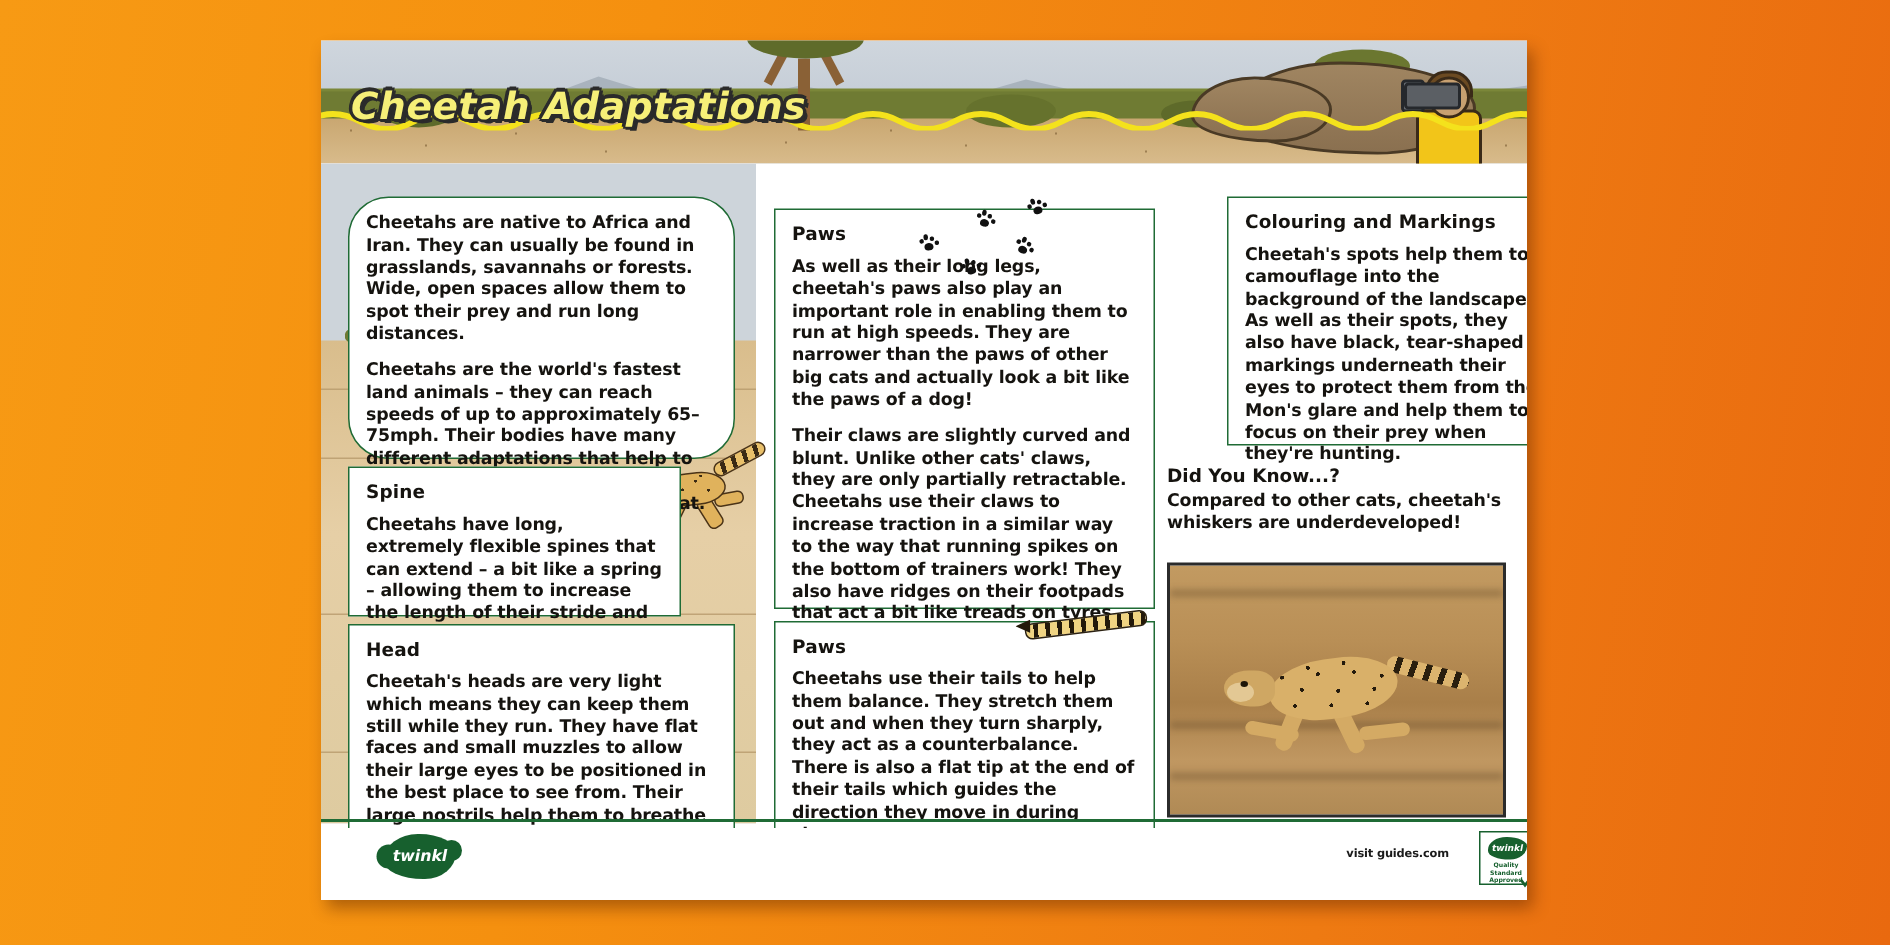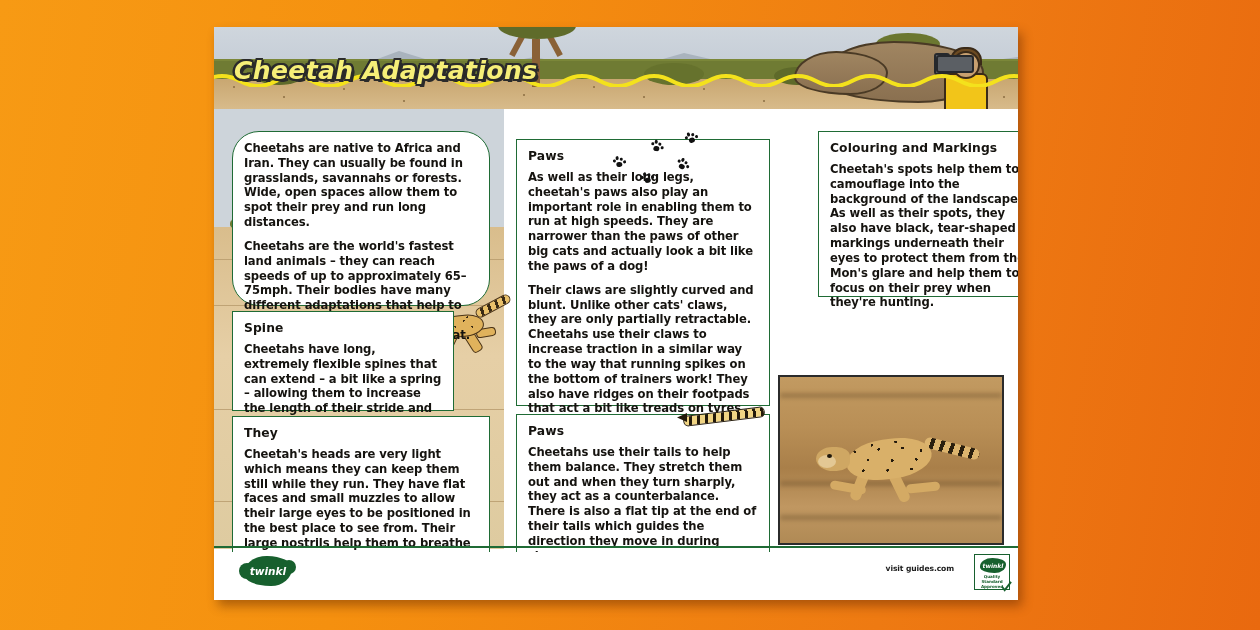--- a/index.html
+++ b/index.html
@@ -155,21 +155,21 @@
 
   
   .tail-graphic{position:absolute;right:6px;top:-8px;width:86px;height:18px;z-index:7;}
   .tail-graphic .seg{position:absolute;left:6px;top:4px;width:80px;height:9px;border-radius:5px;
     background:repeating-linear-gradient(92deg,#f0d483 0 5px,#23190a 5px 8px);
     border:1.2px solid #2b2111;transform:rotate(-7deg);}
   .tail-graphic .tip{position:absolute;left:0;top:6px;width:10px;height:9px;background:#23190a;
     clip-path:polygon(100% 0,100% 100%,0 50%);}
 
   
-  .footer{position:absolute;left:4px;bottom:0;width:804px;height:48px;background:#fff;z-index:8;}
+  .footer{position:absolute;left:16px;bottom:0;width:804px;height:48px;background:#fff;z-index:8;}
   .twinkl-logo{position:absolute;left:26px;top:4px;width:48px;height:30px;}
   .twinkl-logo .blob{position:absolute;inset:0;background:#17602e;
     border-radius:48% 52% 44% 56%/58% 42% 60% 40%;}
   .twinkl-logo .blob:before{content:"";position:absolute;left:-5px;top:7px;width:16px;height:16px;background:#17602e;border-radius:50%;}
   .twinkl-logo .blob:after{content:"";position:absolute;right:-4px;top:4px;width:14px;height:14px;background:#17602e;border-radius:50%;}
   .twinkl-logo .word{position:absolute;inset:0;display:flex;align-items:center;justify-content:center;
     color:#fff;font-size:10.5px;font-weight:bold;font-style:italic;font-family:"DejaVu Sans",sans-serif;z-index:2;}
   .visit{position:absolute;right:68px;top:12px;font-size:7.6px;font-weight:bold;color:#1a1a1a;
     font-family:"DejaVu Sans",sans-serif;letter-spacing:-.1px;}
   .badge{position:absolute;right:12px;top:2px;width:36px;height:36px;border:1.4px solid #17602e;
@@ -305,21 +305,21 @@
       <p>Cheetahs are native to Africa and Iran. They can usually be found in grasslands, savannahs or forests. Wide, open spaces allow them to spot their prey and run long distances.</p>
       <p>Cheetahs are the world's fastest land animals – they can reach speeds of up to approximately 65–75mph. Their bodies have many different adaptations that help to make them such impressive runners and thrive in their habitat.</p>
     </div>
 
     <div class="box" id="box-spine">
       <h3>Spine</h3>
       <p>Cheetahs have long, extremely flexible spines that can extend – a bit like a spring – allowing them to increase the length of their stride and cover the maximum distance possible.</p>
     </div>
 
     <div class="box" id="box-head">
-      <h3>They</h3>
+      <h3>Head</h3>
       <p>Cheetah's heads are very light which means they can keep them still while they run. They have flat faces and small muzzles to allow their large eyes to be positioned in the best place to see from. Their large nostrils help them to breathe when running.</p>
     </div>
 
     <div class="box" id="box-paws">
       <h3>Paws</h3>
       <p>As well as their long legs, cheetah's paws also play an important role in enabling them to run at high speeds. They are narrower than the paws of other big cats and actually look a bit like the paws of a dog!</p>
       <p>Their claws are slightly curved and blunt. Unlike other cats' claws, they are only partially retractable. Cheetahs use their claws to increase traction in a similar way to the way that running spikes on the bottom of trainers work! They also have ridges on their footpads that act a bit like treads on tyres, giving them even more traction and speed.</p>
     </div>
 
     <div class="box" id="box-tail">
@@ -329,20 +329,24 @@
       </div>
       <h3>Paws</h3>
       <p>Cheetahs use their tails to help them balance. They stretch them out and when they turn sharply, they act as a counterbalance. There is also a flat tip at the end of their tails which guides the direction they move in during chases.</p>
     </div>
 
     <div class="box" id="box-colour">
       <h3>Colouring and Markings</h3>
       <p>Cheetah's spots help them to camouflage into the background of the landscape. As well as their spots, they also have black, tear-shaped markings underneath their eyes to protect them from the Mon's glare and help them to focus on their prey when they're hunting.</p>
     </div>
 
+    <div class="didyouknow">
+      <h3>Did You Know...?</h3>
+      <p>Compared to other cats, cheetah's whiskers are underdeveloped!</p>
+    </div>
 
     <div class="photo">
       <div class="dirt-line" style="top:16px;"></div>
       <div class="dirt-line" style="top:104px;"></div>
       <div class="dirt-line" style="top:138px;"></div>
       <div class="ph-cheetah">
         <div class="ph-tail"></div>
         <div class="ph-leg" style="left:46px;top:50px;width:11px;height:30px;transform:rotate(22deg);"></div>
         <div class="ph-leg" style="left:86px;top:50px;width:11px;height:32px;transform:rotate(-26deg);"></div>
         <div class="ph-leg" style="left:22px;top:62px;width:36px;height:9px;transform:rotate(10deg);"></div>

